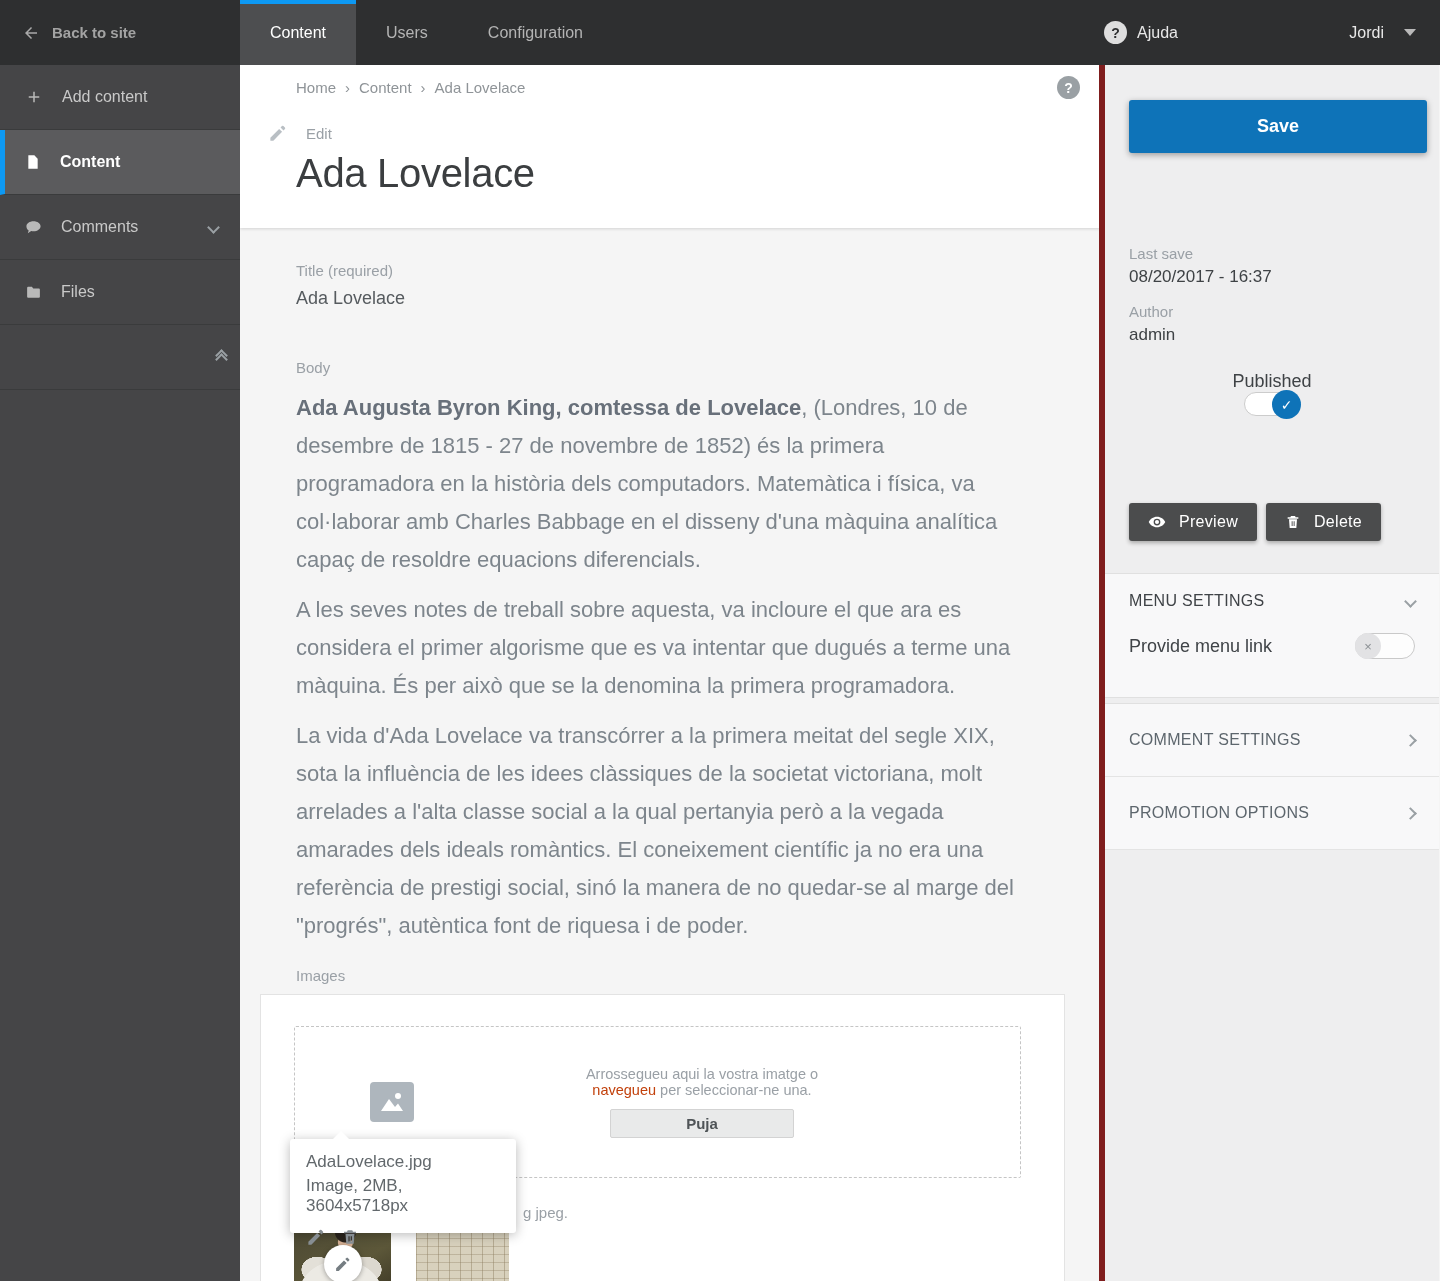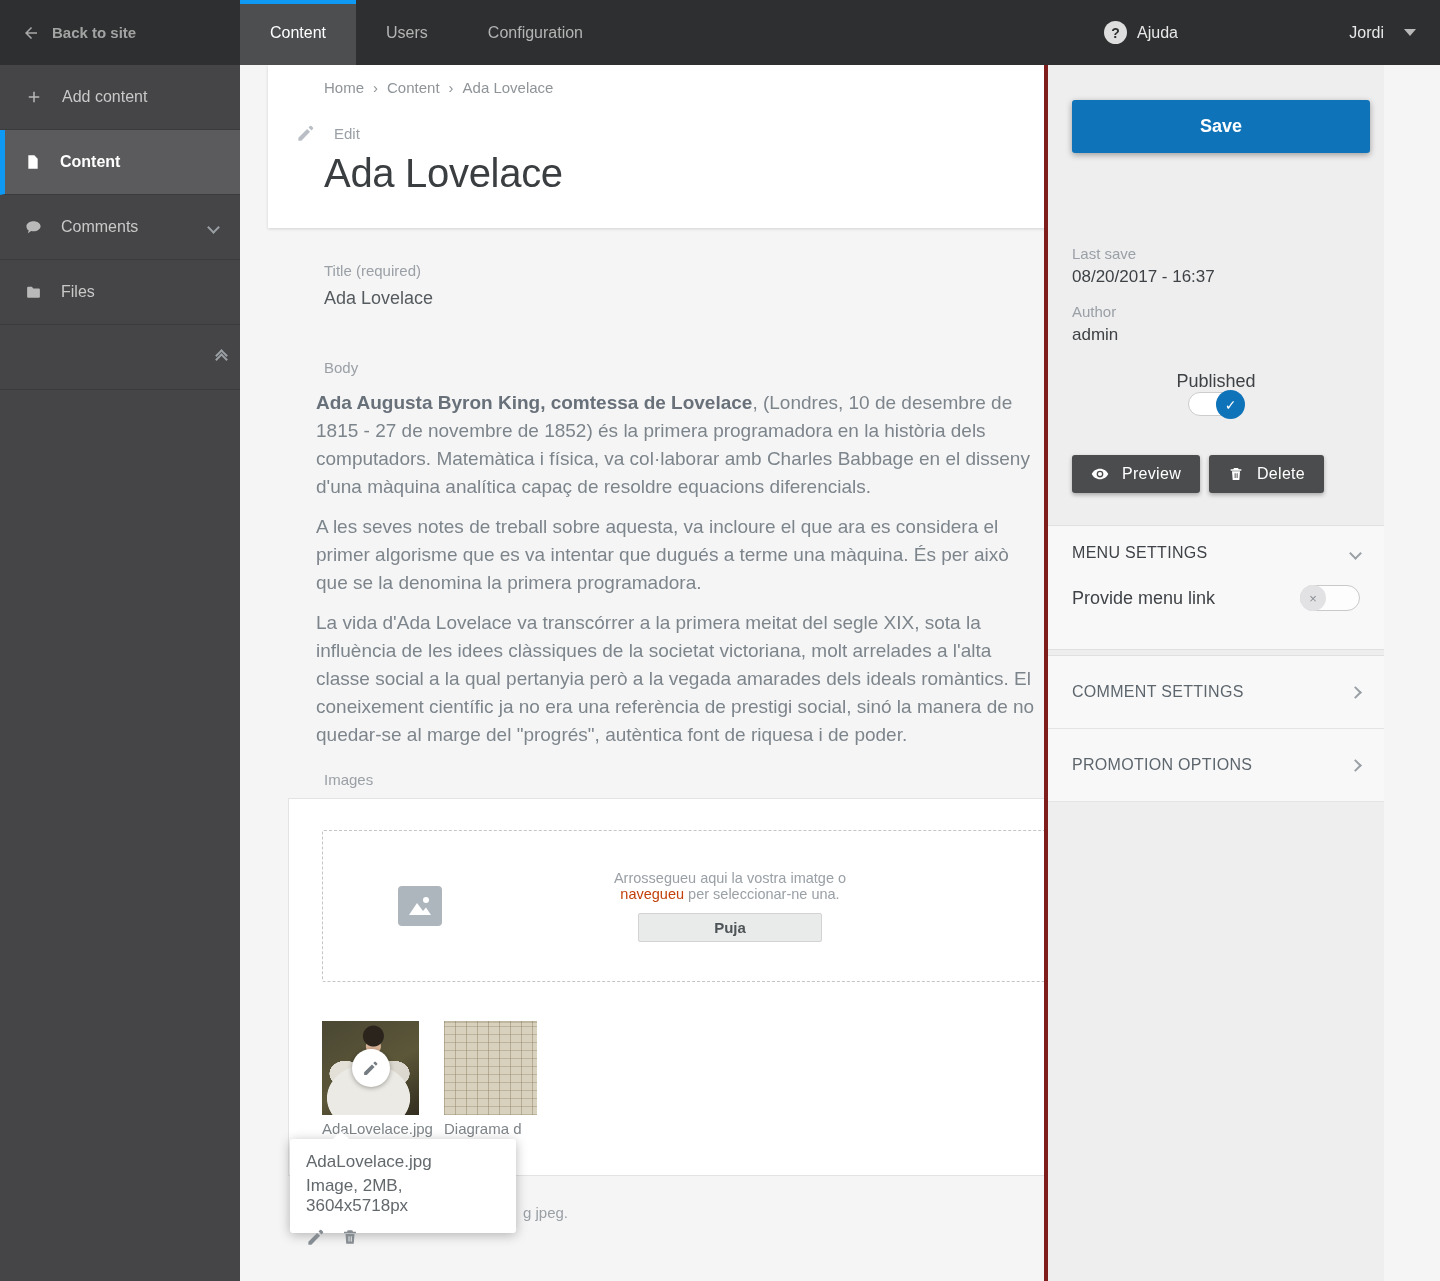--- a/index.html
+++ b/index.html
@@ -28,34 +28,34 @@
   .dbl-chev{display:flex;flex-direction:column;align-items:center;}
   .dbl-chev .chev{border-color:#9aa0a4;}
   .dbl-chev .chev:last-child{margin-top:-5px;}
 
   .chev{display:inline-block;width:9px;height:9px;border-right:2px solid #9aa0a4;border-bottom:2px solid #9aa0a4;}
   .chev.down{transform:rotate(45deg);}
   .chev.right{transform:rotate(-45deg);}
   .chev.up{transform:rotate(-135deg);}
 
   
-  .main{position:absolute;left:240px;top:65px;width:860px;height:1132px;background:#f5f5f5;padding-left:28px;}
+  .main{position:absolute;left:240px;top:65px;width:860px;height:1132px;background:#f5f5f5;}
   .m-header{background:#fff;height:163px;box-shadow:0 1px 3px rgba(0,0,0,.14);padding:14px 24px 0 56px;position:relative;}
   .breadcrumb{display:flex;gap:9px;font-size:15px;color:#8f9498;align-items:center;}
   .breadcrumb .bc-link{cursor:pointer;}
   .bc-help{position:absolute;right:20px;top:11px;width:23px;height:23px;border-radius:50%;background:#9aa0a4;color:#fff;font-weight:700;font-size:14px;display:flex;align-items:center;justify-content:center;cursor:pointer;}
   .edit-row{margin:28px 0 0 -28px;display:flex;align-items:center;gap:19px;color:#9aa0a6;font-size:15px;}
   .edit-row svg{fill:#b9bfc4;}
   .page-title{margin-top:8px;font-size:40px;font-weight:400;color:#3b3e40;letter-spacing:-.3px;}
 
   .form{padding:34px 20px 0 20px;}
   .f-label{margin-left:36px;font-size:15px;color:#9aa0a6;}
   .f-value{margin-left:36px;margin-top:9px;font-size:18px;color:#565b5f;}
   .lbl-body{margin-top:50px;}
-  .body-text{margin-left:28px;margin-top:13px;width:728px;font-size:19px;line-height:28px;color:#7d858c;cursor:text;}
+  .body-text{margin-left:36px;margin-top:13px;width:728px;font-size:22px;line-height:38px;color:#7d858c;cursor:text;}
   .body-text p + p{margin-top:12px;}
   .body-text b{color:#68707a;}
   .lbl-images{margin-top:22px;}
 
   .images-card{margin-top:10px;width:805px;height:378px;background:#fff;border:1px solid #e3e3e3;padding:31px 43px 0 33px;position:relative;}
   .dropzone{height:152px;border:1px dashed #c5c5c5;border-radius:2px;display:flex;align-items:center;cursor:pointer;}
   .img-ph{margin-left:75px;width:44px;height:40px;border-radius:4px;background:#aeb6bd;display:flex;align-items:center;justify-content:center;}
   .drop-center{flex:1;text-align:center;font-size:14.5px;color:#9aa0a6;margin-left:-30px;}
   .drop-center .link{color:#c2410c;cursor:pointer;}
   .puja{margin-top:11px;display:inline-block;width:184px;height:29px;line-height:27px;background:#e9eaea;border:1px solid #d3d3d3;border-radius:2px;font-weight:700;font-size:15px;color:#4f5457;text-align:center;cursor:pointer;}
@@ -82,31 +82,31 @@
 
   
   .popup{position:absolute;left:290px;top:1139px;width:226px;height:94px;background:#fff;border-radius:3px;box-shadow:0 2px 12px rgba(0,0,0,.28);padding:13px 16px 0;z-index:50;}
   .popup::before{content:"";position:absolute;top:-8px;left:42px;border-left:9px solid transparent;border-right:9px solid transparent;border-bottom:9px solid #fff;}
   .popup .fname{font-size:17px;color:#62686c;}
   .popup .fmeta{margin-top:4px;font-size:17px;color:#62686c;}
   .popup .ficons{margin-top:12px;display:flex;gap:16px;}
   .popup .ficons svg{fill:#868d92;cursor:pointer;}
 
   
-  .panel{position:absolute;left:1044px;top:65px;width:340px;height:1216px;background:#eeeeef;border-left:4px solid #7f1d1d;}
+  .panel{position:absolute;left:1099px;top:65px;width:340px;height:1216px;background:#eeeeef;border-left:6px solid #7f1d1d;}
   .save-btn{display:block;margin:35px 0 0 24px;width:298px;height:53px;background:#0e73b8;color:#fff;font-weight:700;font-size:18px;font-family:"Liberation Sans",sans-serif;border:none;border-radius:3px;box-shadow:0 2px 6px rgba(0,0,0,.35);cursor:pointer;}
   .meta{margin:92px 24px 0 24px;}
   .p-label{font-size:15px;color:#9aa0a6;}
   .p-value{margin-top:5px;font-size:17px;color:#3e4245;}
   .author{margin-top:16px;}
   .pub-row{margin:26px 24px 0 24px;display:flex;justify-content:space-between;align-items:center;font-size:18px;color:#3e4245;flex-direction:column;}
   .toggle-on{position:relative;width:56px;height:24px;background:#fff;border:1px solid #ccc;border-radius:12px;cursor:pointer;}
   .toggle-on .knob{position:absolute;right:-2px;top:-3px;width:29px;height:29px;border-radius:50%;background:#0e73b8;color:#fff;font-size:14px;display:flex;align-items:center;justify-content:center;}
   .actions{margin:39px 0 0 24px;display:flex;gap:9px;}
-  .dark-btn{height:38px;padding:0 19px;background:#4b4c4d;border:none;border-radius:3px;color:#fff;font-size:16px;font-weight:500;font-family:"Liberation Sans",sans-serif;display:flex;align-items:center;gap:13px;box-shadow:0 2px 4px rgba(0,0,0,.3);cursor:pointer;letter-spacing:.3px;}
+  .dark-btn{height:38px;padding:0 19px;background:#4b4c4d;border:none;border-radius:3px;color:#fff;font-size:16px;font-weight:500;font-family:"Liberation Sans",sans-serif;display:flex;align-items:center;gap:13px;box-shadow:0 2px 4px rgba(0,0,0,.3);cursor:pointer;letter-spacing:.3px;margin-top:48px;}
   .dark-btn svg{fill:#fff;}
   .menu-card{margin-top:32px;height:125px;background:#f8f8f9;border-top:1px solid #e0e0e0;border-bottom:1px solid #e0e0e0;padding:18px 24px 4px;}
   .sec-title{display:flex;justify-content:space-between;align-items:center;font-size:16px;font-weight:500;color:#3f4347;letter-spacing:.3px;cursor:pointer;}
   .provide-row{margin-top:23px;display:flex;justify-content:space-between;align-items:center;font-size:18px;color:#3f4347;}
   .toggle-off{position:relative;width:60px;height:26px;background:#fdfdfd;border:1px solid #c9c9c9;border-radius:13px;cursor:pointer;}
   .toggle-off .knob{position:absolute;left:-1px;top:-1px;width:26px;height:26px;border-radius:50%;background:#e2e2e4;color:#8b9094;font-size:13px;display:flex;align-items:center;justify-content:center;}
   .gap5{height:5px;}
   .section-row{height:73px;background:#f8f8f9;border-bottom:1px solid #e4e4e4;display:flex;justify-content:space-between;align-items:center;padding:0 24px;font-size:16px;font-weight:500;color:#5d666d;letter-spacing:.3px;cursor:pointer;}
   .section-rows{border-top:1px solid #e0e0e0;}
 </style>

